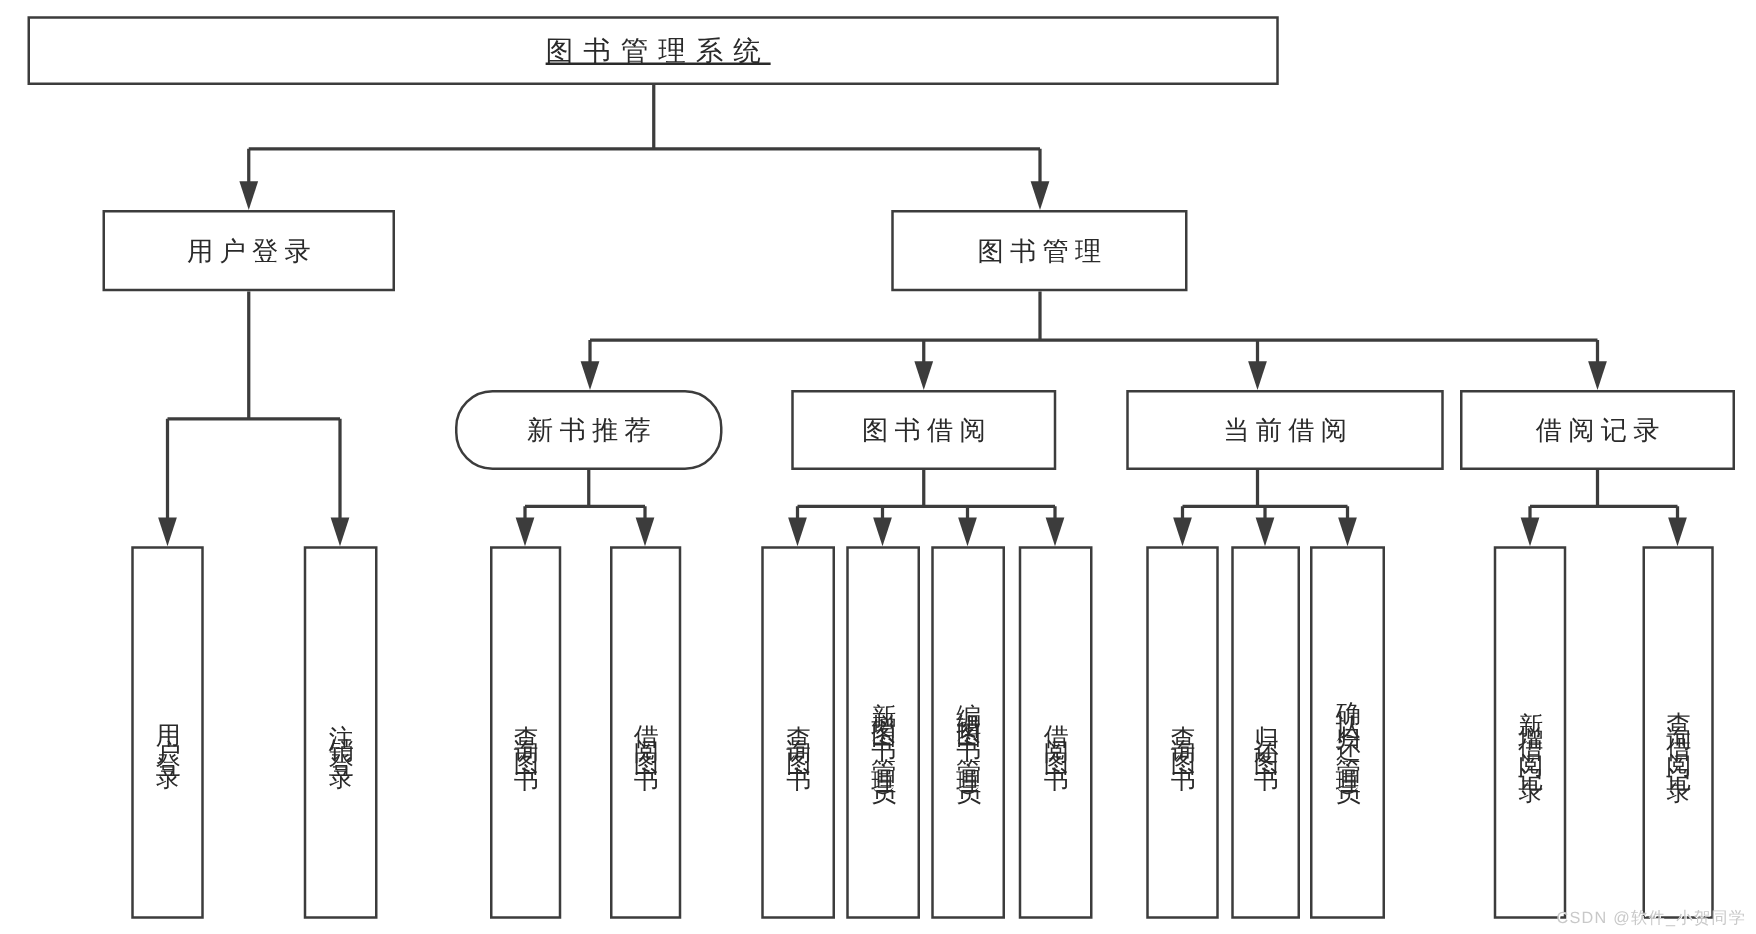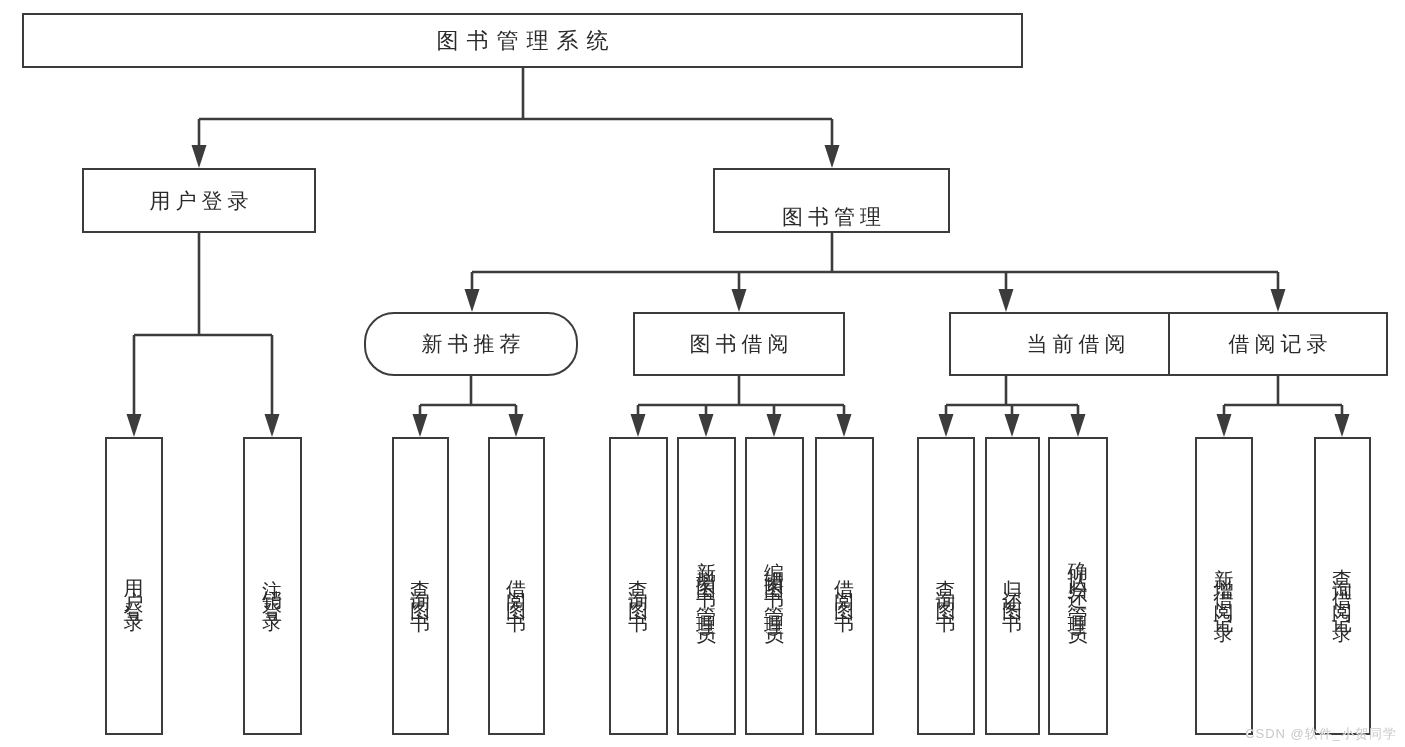--- a/index.html
+++ b/index.html
@@ -35,20 +35,21 @@
     font-size: 21px;
     letter-spacing: 5px;
     text-indent: 5px; 
     white-space: nowrap;
     color: #2a2a2a;
   }
   .root .hlabel {
     font-size: 22px;
     letter-spacing: 8px;
     text-indent: 8px;
+    text-decoration: underline;
   }
   .vnode { 
     position: absolute;
     box-sizing: border-box;
     border: 2.5px solid #3c3c3c;
     background: #ffffff;
     display: flex;
     align-items: center;
     justify-content: center;
   }
@@ -162,31 +163,31 @@
     </g>
   </svg>
 
   <div class="node root" style="left:22px; top:13px; width:1001px; height:55px;">
     <span class="hlabel">图书管理系统</span>
   </div>
 
   <div class="node" style="left:82px; top:168px; width:234px; height:65px;">
     <span class="hlabel">用户登录</span>
   </div>
-  <div class="node" style="left:713px; top:168px; width:237px; height:65px;align-items:flex-end;">
+  <div class="node" style="left:713px; top:168px; width:237px; height:65px;">
     <span class="hlabel">图书管理</span>
   </div>
 
   <div class="node" style="left:364px; top:312px; width:214px; height:64px;border-radius:30px;">
     <span class="hlabel">新书推荐</span>
   </div>
   <div class="node" style="left:633px; top:312px; width:212px; height:64px;align-items:center;">
     <span class="hlabel">图书借阅</span>
   </div>
-  <div class="node" style="left:901px; top:312px; width:254px; height:64px;margin-left:48px;">
+  <div class="node" style="left:901px; top:312px; width:254px; height:64px;">
     <span class="hlabel">当前借阅</span>
   </div>
   <div class="node" style="left:1168px; top:312px; width:220px; height:64px;">
     <span class="hlabel">借阅记录</span>
   </div>
 
   <div class="vnode" style="left:105px; top:437px; width:58px; height:298px;">
     <span class="vlabel">用户登录</span>
   </div>
   <div class="vnode" style="left:243px; top:437px; width:59px; height:298px;">

